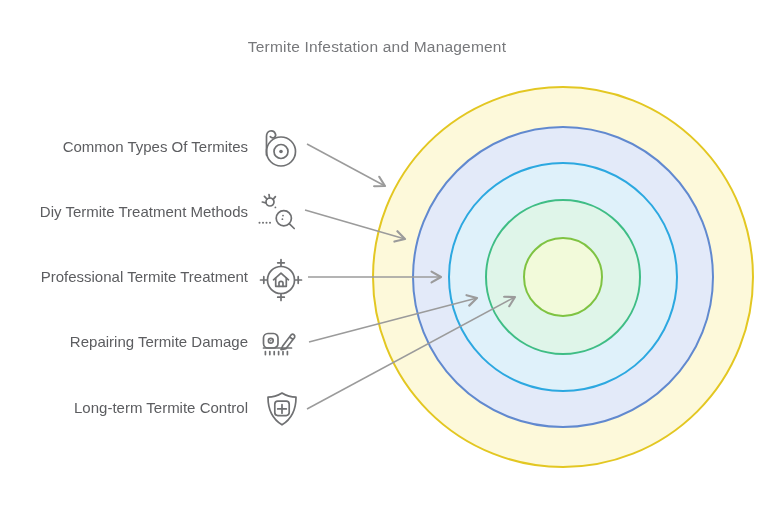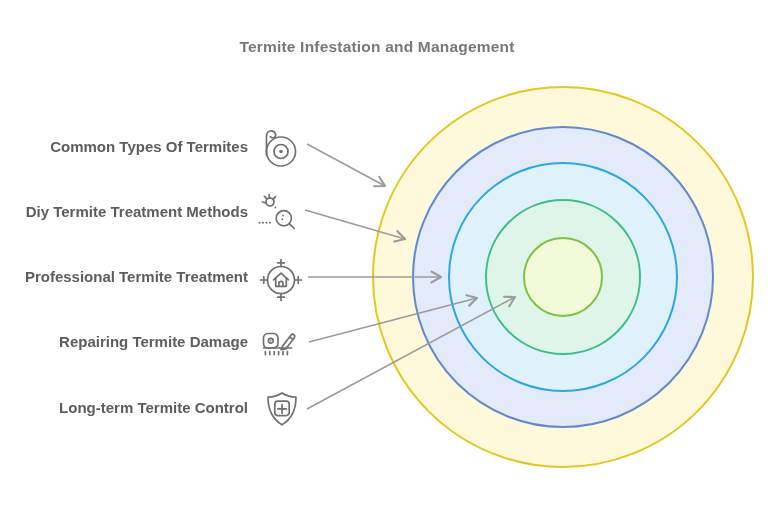--- a/index.html
+++ b/index.html
@@ -4,21 +4,21 @@
 <style>
   html, body {
     margin: 0;
     padding: 0;
     background: #ffffff;
     width: 768px;
     height: 509px;
     overflow: hidden;
     font-family: "Liberation Sans", sans-serif;
   }
-  .stage { position: relative; width: 768px; height: 507px; font-weight: bold; }
+  .stage { position: relative; width: 768px; height: 507px; }
   svg { display: block; }
   text { font-family: "Liberation Sans", sans-serif; }
   .diagram-title { font-size: 15.5px; letter-spacing: 0.2px; }
   .item-label { font-size: 15px; }
 </style>
 </head>
 <body>
 
 <div class="stage">
 <svg width="768" height="509" viewBox="0 0 768 509">

